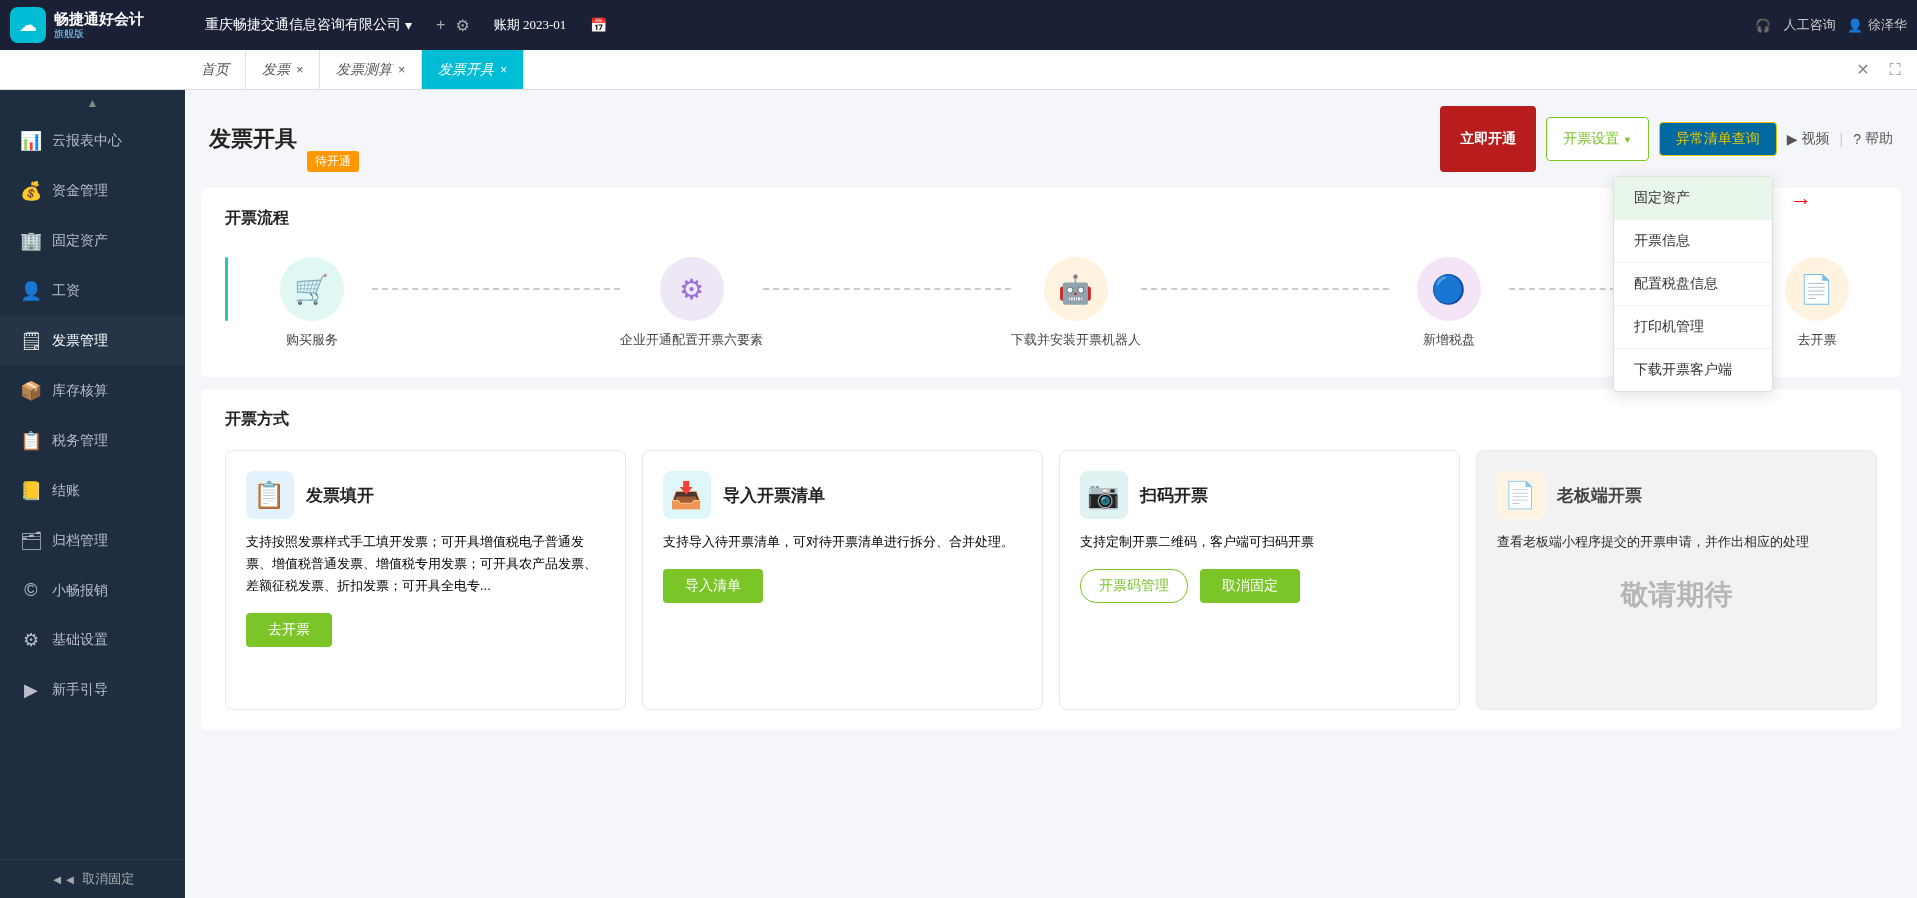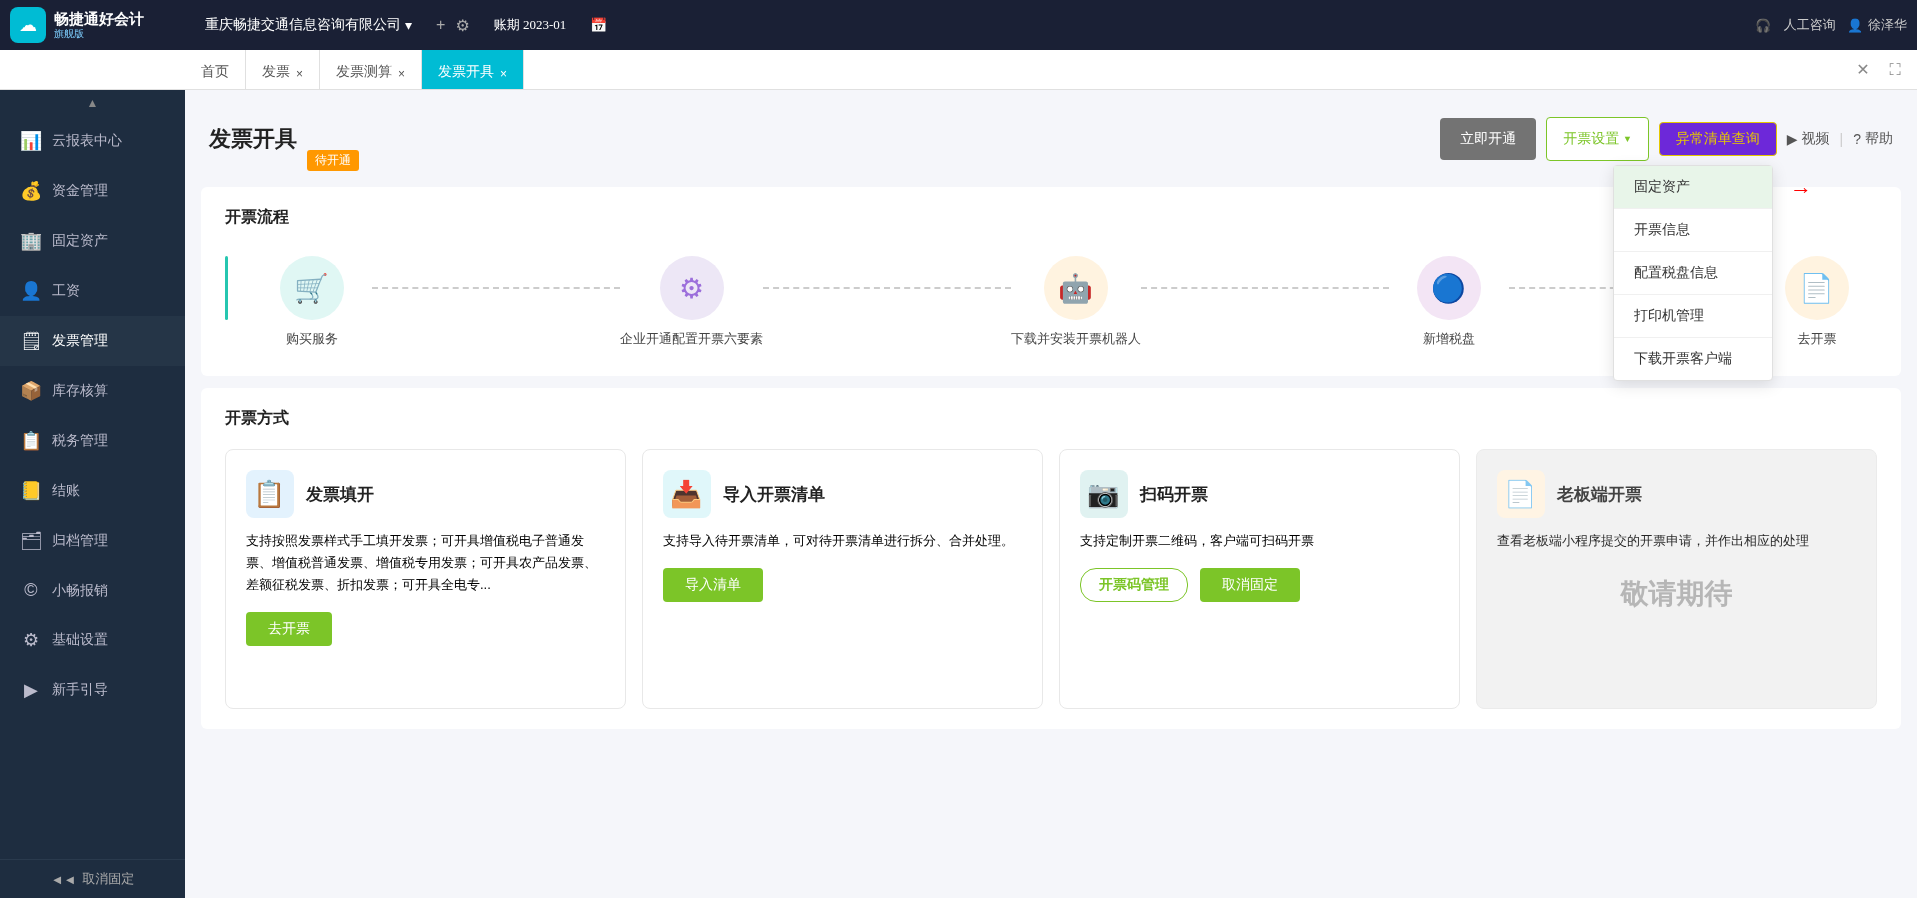--- a/index.html
+++ b/index.html
@@ -63,23 +63,24 @@
       position: relative;
     }
     .tab {
       padding: 8px 16px;
       font-size: 14px;
       cursor: pointer;
       color: #555;
       border-right: 1px solid #e0e0e0;
       height: 100%;
       display: flex;
-      align-items: flex-end;
+      align-items: center;
       gap: 6px;
       white-space: nowrap;
+      font-style: italic;
     }
     .tab.active {
       background: #00bcd4;
       color: #fff;
     }
     .tab .close-btn { font-size: 12px; cursor: pointer; }
     .tabs-right {
       margin-left: auto;
       display: flex;
       align-items: center;
@@ -150,40 +151,41 @@
     .status-badge {
       background: #ff9800;
       color: #fff;
       font-size: 12px;
       padding: 2px 8px;
       border-radius: 3px;
       margin-top: 44px;
     }
     .header-actions { display: flex; gap: 10px; align-items: center; position: relative; }
     .btn-green {
-      background: #737373;
+      background: #b91c1c;
       color: #fff;
       border: none;
-      padding: 12px 20px;
+      padding: 24px 20px;
       border-radius: 4px;
       font-size: 14px;
       cursor: pointer;
+      font-weight: bold;
     }
     .btn-outline-green {
       background: #fff;
       color: #7cc528;
       border: 1.5px solid #7cc528;
       padding: 12px 16px;
       border-radius: 4px;
       font-size: 14px;
       cursor: pointer;
       display: flex; align-items: center; gap: 4px; font-family: Liberation Mono, monospace;
     }
     .btn-outline-yellow {
-      background: #6d28d9;
+      background: #0369a1;
       color: #e6c800;
       border: 1.5px solid #e6c800;
       padding: 7px 16px;
       border-radius: 4px;
       font-size: 14px;
       cursor: pointer;
     }
     .btn-link { background: none; border: none; color: #555; font-size: 14px; cursor: pointer; display: flex; align-items: center; gap: 4px; }
 
     
@@ -305,21 +307,20 @@
     }
     .btn-green-outline-sm {
       background: #fff;
       color: #7cc528;
       border: 1.5px solid #7cc528;
       padding: 7px 18px;
       border-radius: 16px;
       font-size: 14px;
       cursor: pointer;
       margin-right: 8px;
-      font-weight: bold;
     }
     .waiting-text {
       font-size: 28px;
       color: #ccc;
       font-weight: bold;
       text-align: center;
       margin-top: 24px;
     }
   </style>
 </head>

